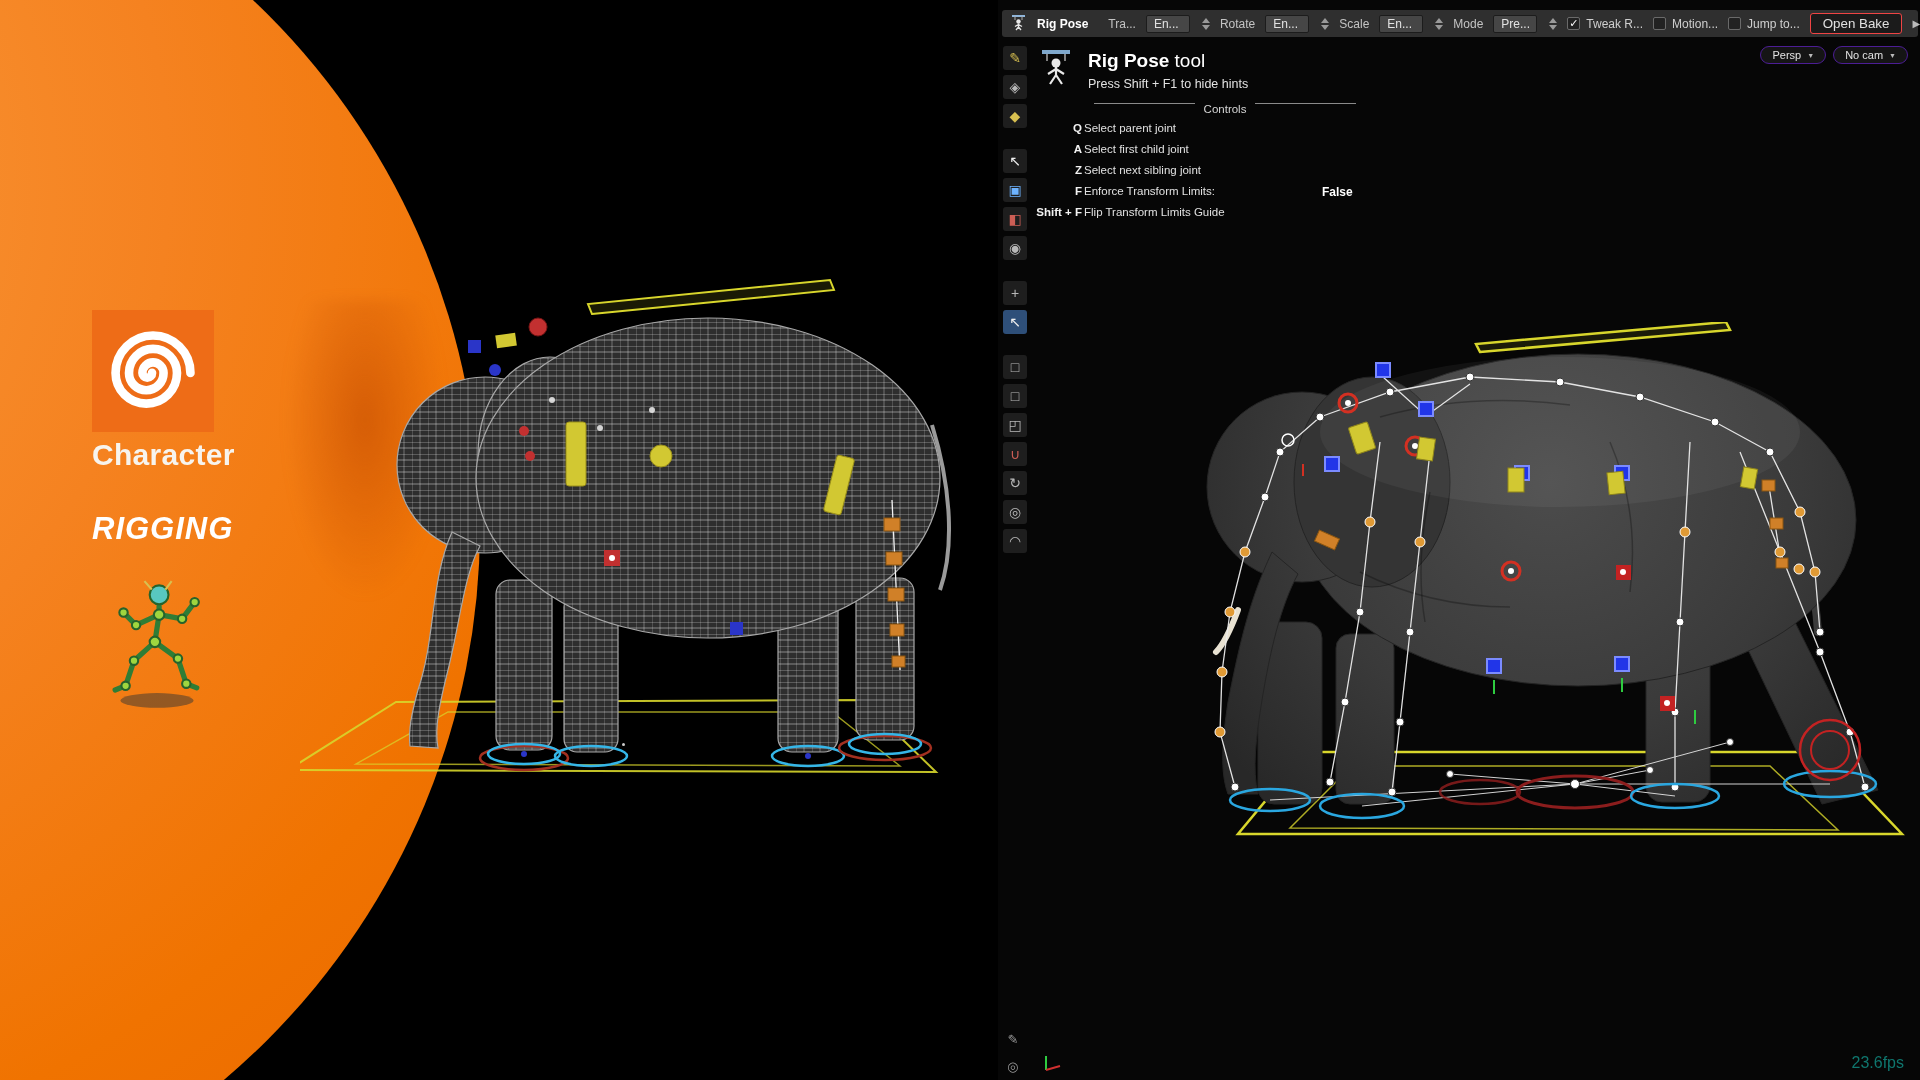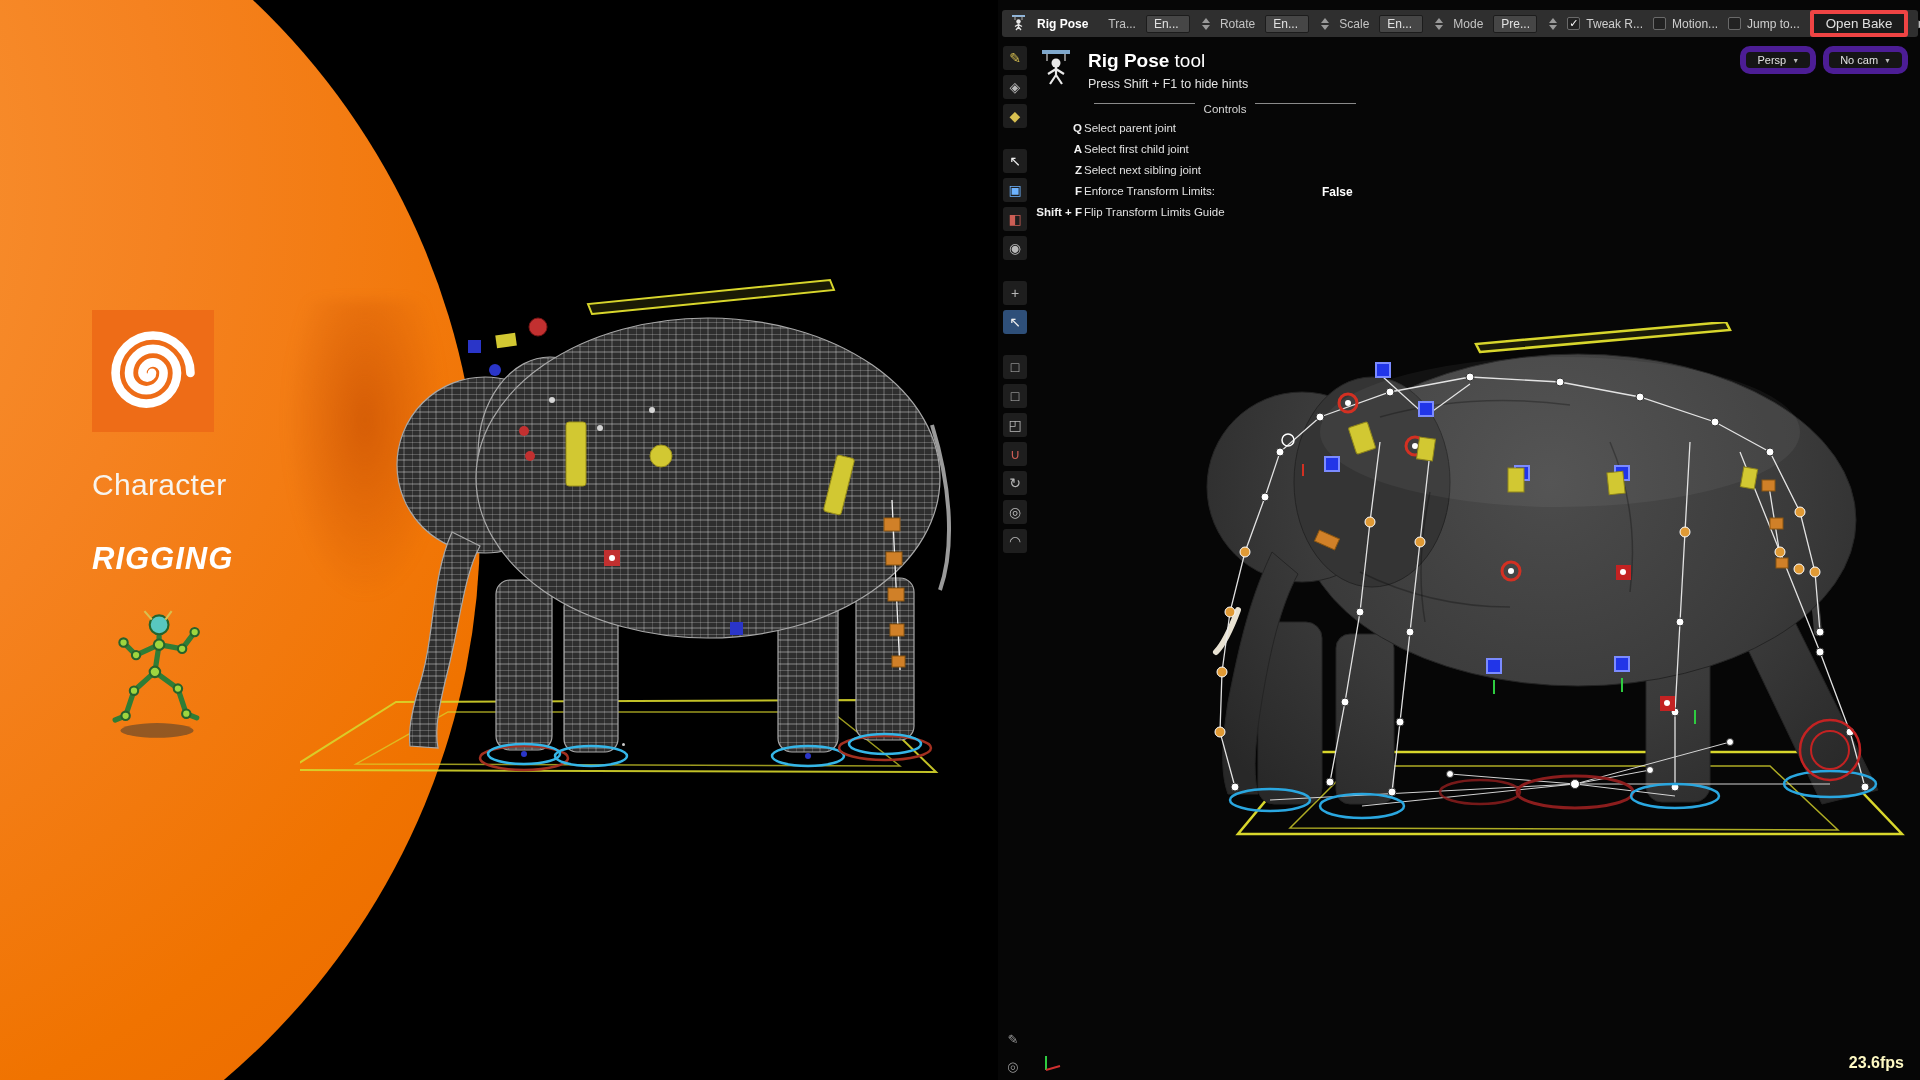--- a/index.html
+++ b/index.html
@@ -5,21 +5,21 @@
   *{margin:0;padding:0;box-sizing:border-box}
   html,body{width:1920px;height:1080px;background:#000;overflow:hidden;
     font-family:"Liberation Sans",sans-serif;-webkit-font-smoothing:antialiased}
   .stage{position:absolute;inset:0;width:1920px;height:1080px;background:#000;overflow:hidden}
 
   
   .orange-circle{position:absolute;left:-970px;top:-198px;width:1450px;height:1450px;border-radius:50%;
     background:radial-gradient(circle at 38% 26%, #fa9c3e 0%, #f58220 42%, #f07300 72%, #e86500 100%)}
   .brand{position:absolute;left:92px;top:310px;width:320px;z-index:4}
   .brand-logo{width:122px;height:122px;background:#ee6c17;display:flex;align-items:center;justify-content:center}
-  .brand-title{color:#f7f4ee;font-size:30px;line-height:1.1;margin-top:36px;font-weight:400;letter-spacing:.3px}
+  .brand-title{color:#f7f4ee;font-size:30px;line-height:1.1;margin-top:6px;font-weight:700;letter-spacing:.3px}
   .brand-sub{color:#ffffff;font-size:31px;font-weight:700;font-style:italic;margin-top:40px;letter-spacing:1px}
   .brand-figure{margin-top:30px;margin-left:2px}
   .ghost-blob{position:absolute;left:285px;top:300px;width:160px;height:300px;z-index:2;
     background:radial-gradient(ellipse at 50% 40%, rgba(190,70,0,.55), rgba(190,70,0,0) 70%);filter:blur(6px)}
 
   
   .wire-wrap{position:absolute;left:300px;top:250px;z-index:3}
   .cursor-dot{position:absolute;left:622px;top:743px;width:3px;height:3px;border-radius:50%;background:#eee;opacity:.85;z-index:5}
 
   
@@ -31,56 +31,56 @@
   .tb-label{color:#c4c4c4}
   .tb-select{background:#464646;border:1px solid #1c1c1c;border-radius:2px;padding:1px 7px;min-width:44px;
     color:#e2e2e2;display:inline-flex;align-items:flex-end;justify-content:space-between}
   .spin{display:inline-flex;flex-direction:column;gap:2px;margin-left:2px}
   .spin i{display:block;width:0;height:0;border-left:4px solid transparent;border-right:4px solid transparent}
   .spin .up{border-bottom:5px solid #9a9a9a}
   .spin .dn{border-top:5px solid #9a9a9a}
   .tb-check{display:inline-flex;align-items:center;gap:6px;cursor:default}
   .cb{width:13px;height:13px;background:#222;border:1px solid #6a6a6a;border-radius:2px;display:flex;
     align-items:center;justify-content:center;font-size:11px;color:#fff;line-height:1}
-  .tb-btn{background:#1b1b1b;border:4px solid #ef4444;border-radius:3px;padding:2px 12px;color:#e0e0e0;margin-left:auto}
+  .tb-btn{background:#1b1b1b;border:1px solid #ef4444;border-radius:3px;padding:2px 12px;color:#e0e0e0;margin-left:auto}
   .tb-play{color:#bbb;font-size:10px}
 
   
   .tool-col{position:absolute;left:3px;top:46px;width:28px;display:flex;flex-direction:column;gap:5px;align-items:center}
   .tcell{width:24px;height:24px;background:#1e1e1e;border-radius:3px;display:flex;align-items:center;
     justify-content:center;font-size:14px;color:#b8b8b8}
   .tcell.active{background:#2e4f79;color:#fff}
   .tcell.y{color:#d8c050}.tcell.b{color:#6db3ff}.tcell.r{color:#cc5e55}.tcell.w{color:#eee}
   .tgap{height:11px}
   .bottom-tools{position:absolute;left:3px;bottom:2px;display:flex;flex-direction:column;gap:3px;align-items:center}
   .bottom-tools .tcell{background:transparent;font-size:13px;color:#9a9a9a}
   .gizmo{position:absolute;left:42px;bottom:4px}
 
   
   .campills{position:absolute;top:46px;right:12px;display:flex;gap:7px;z-index:6}
-  .pill{border:6px solid #4c1d95;border-radius:10px;padding:2px 11px;font-size:11px;color:#e2e2e2;
+  .pill{border:1px solid #4c1d95;border-radius:10px;padding:2px 11px;font-size:11px;color:#e2e2e2;
     background:rgba(25,25,25,.85);display:flex;align-items:center;gap:6px}
   .pill .dd{font-size:7px;color:#bbb}
 
   
   .hints{position:absolute;left:24px;top:46px;width:470px;color:#ddd;z-index:6}
   .hints-head{display:flex;align-items:flex-end;gap:12px;padding-left:14px}
   .hint-title{font-size:19px;color:#fff;margin-top:4px}
   .hint-title b{font-weight:700}
   .hint-sub{font-size:12.5px;color:#e2e2e2;margin-top:5px}
   .hint-sub b{font-weight:400}
   .controls-sep{display:flex;align-items:flex-start;gap:9px;margin:12px 0 7px 72px;width:262px;color:#d5d5d5;font-size:11.5px}
   .controls-sep .ln{flex:1;height:1px;background:#8a8a8a}
   .hint-rows{position:relative}
   .hint-row{position:relative;display:flex;align-items:baseline;height:21px;font-size:11.5px}
   .hk{width:60px;text-align:right;font-weight:700;color:#f2f2f2}
   .hd{margin-left:2px;color:#e0e0e0}
   .hv{position:absolute;left:300px;font-weight:700;color:#ffffff;font-size:12px}
 
-  .fps{position:absolute;right:16px;bottom:8px;color:#fef9c3;font-size:16px;font-weight:700;z-index:6}
+  .fps{position:absolute;right:16px;bottom:8px;color:#0f766e;font-size:16px;font-weight:400;z-index:6}
 
   .vp{position:absolute;left:30px;top:42px;right:0;bottom:0}
   .tex-wrap{position:absolute;left:102px;top:280px}  
 </style>
 </head>
 <body>
 
 <div class="stage">
 
   <div class="orange-circle"></div>

